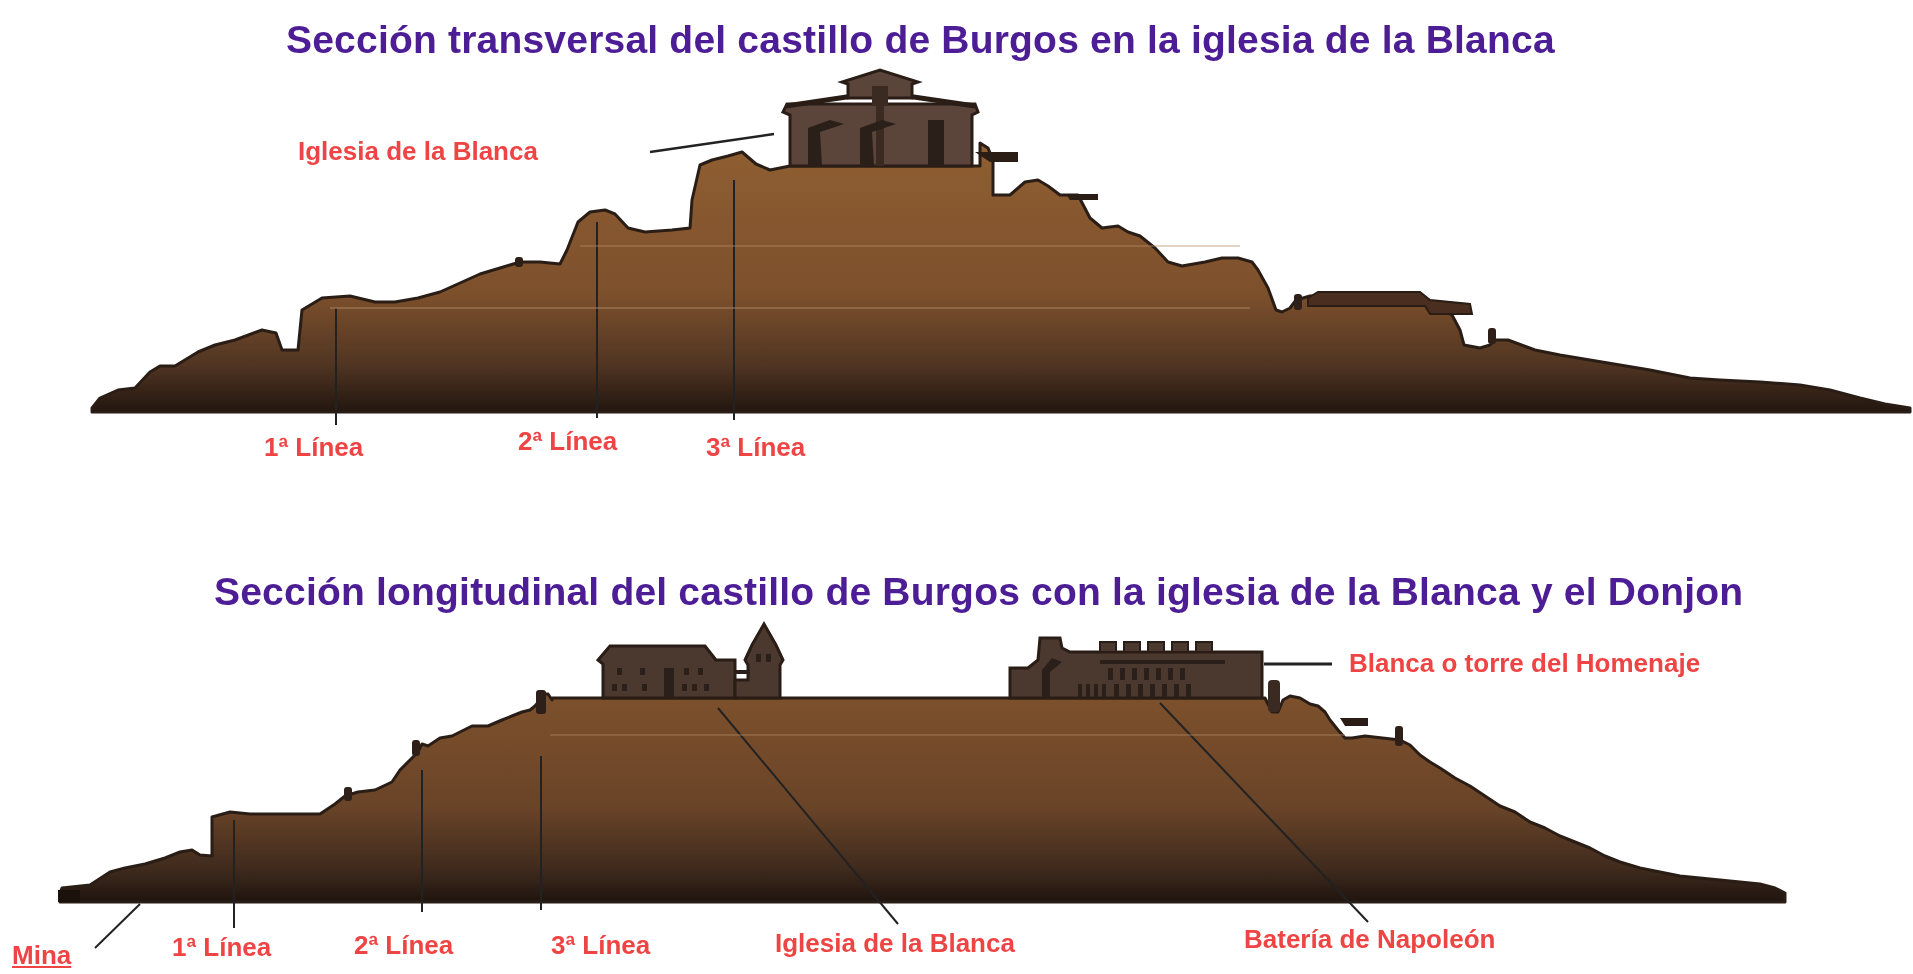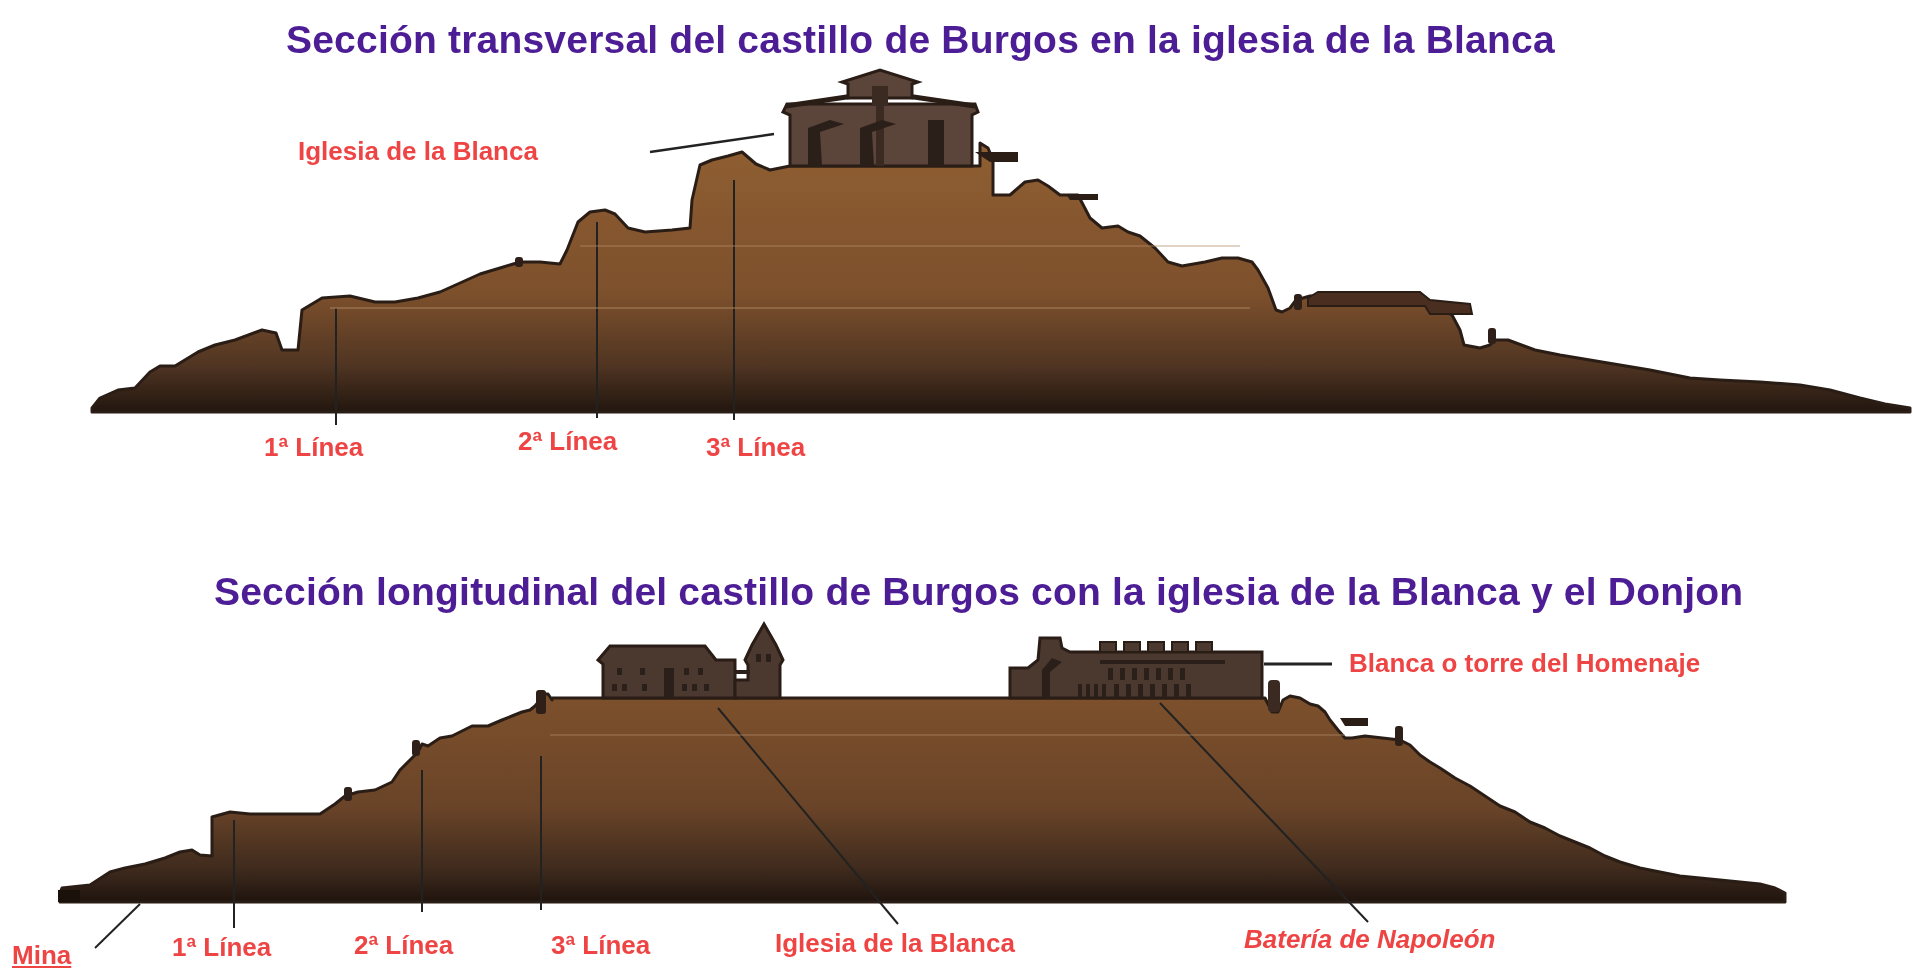--- a/index.html
+++ b/index.html
@@ -162,13 +162,13 @@
 <div class="lbl" style="left:518px;top:426px;">2ª Línea</div>
 <div class="lbl" style="left:706px;top:432px;">3ª Línea</div>
 
 <div class="title" style="left:186px;top:570px;margin-left:28px;">Sección longitudinal del castillo de Burgos con la iglesia de la Blanca y el Donjon</div>
 <div class="lbl" style="left:1349px;top:648px;">Blanca o torre del Homenaje</div>
 <div class="lbl" style="left:12px;top:940px;text-decoration:underline;">Mina</div>
 <div class="lbl" style="left:172px;top:932px;">1ª Línea</div>
 <div class="lbl" style="left:354px;top:930px;">2ª Línea</div>
 <div class="lbl" style="left:551px;top:930px;">3ª Línea</div>
 <div class="lbl" style="left:775px;top:928px;">Iglesia de la Blanca</div>
-<div class="lbl" style="left:1244px;top:924px;font-style:italic;">Batería de Napoleón</div>
+<div class="lbl" style="left:1244px;top:924px;">Batería de Napoleón</div>
 
 </body></html>

